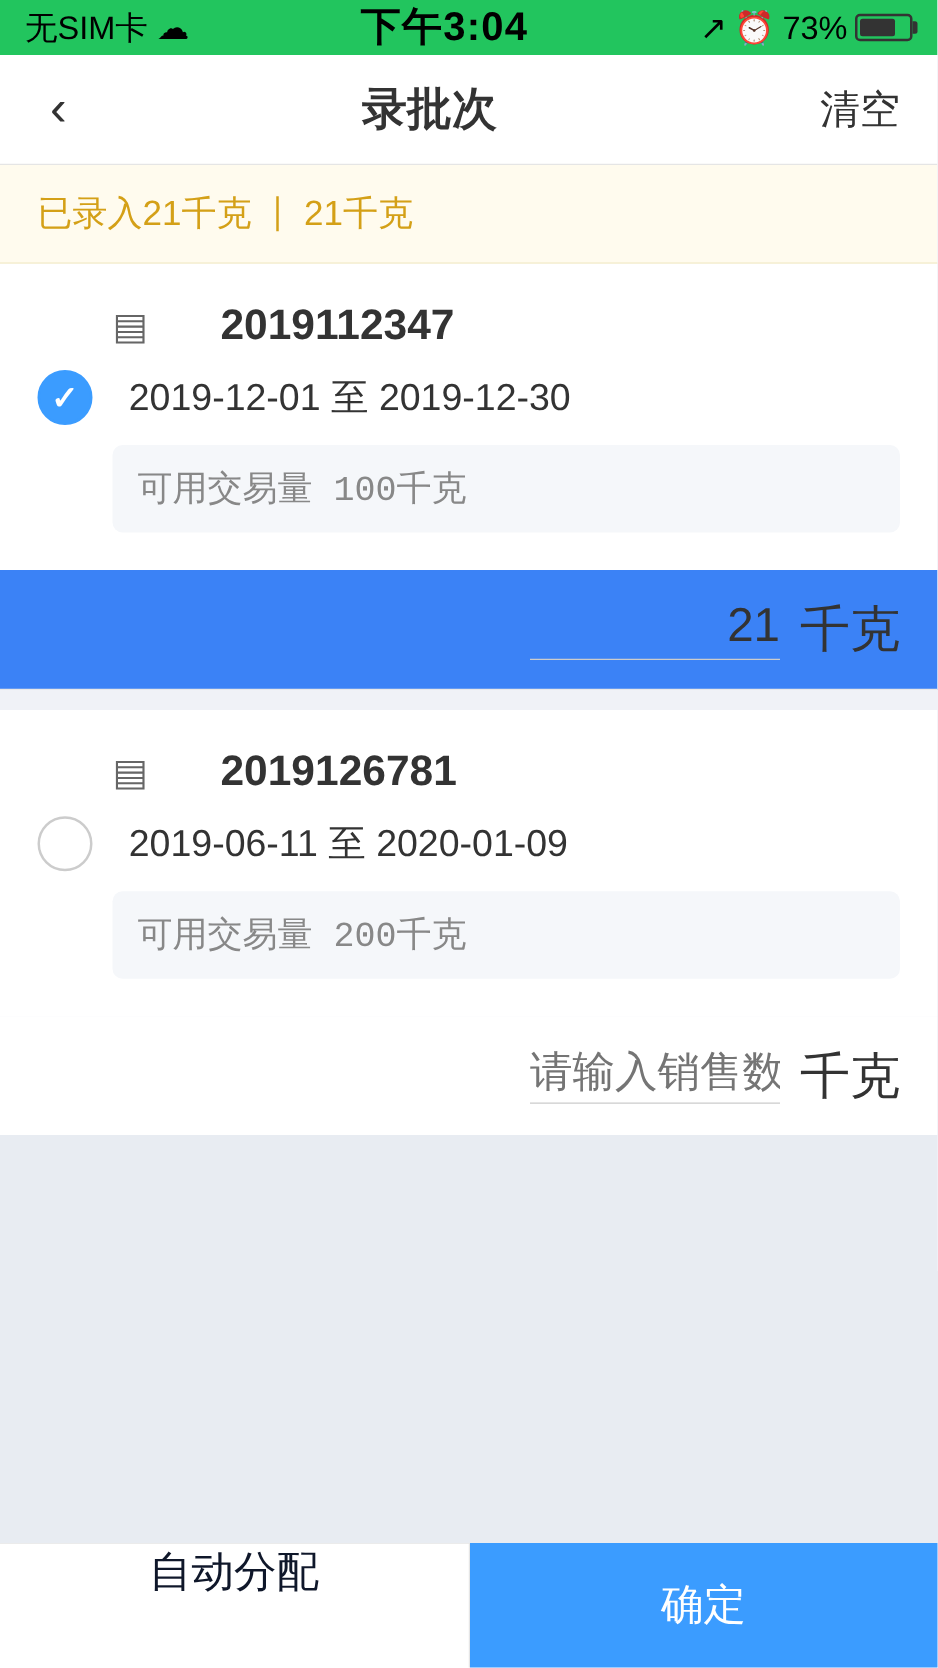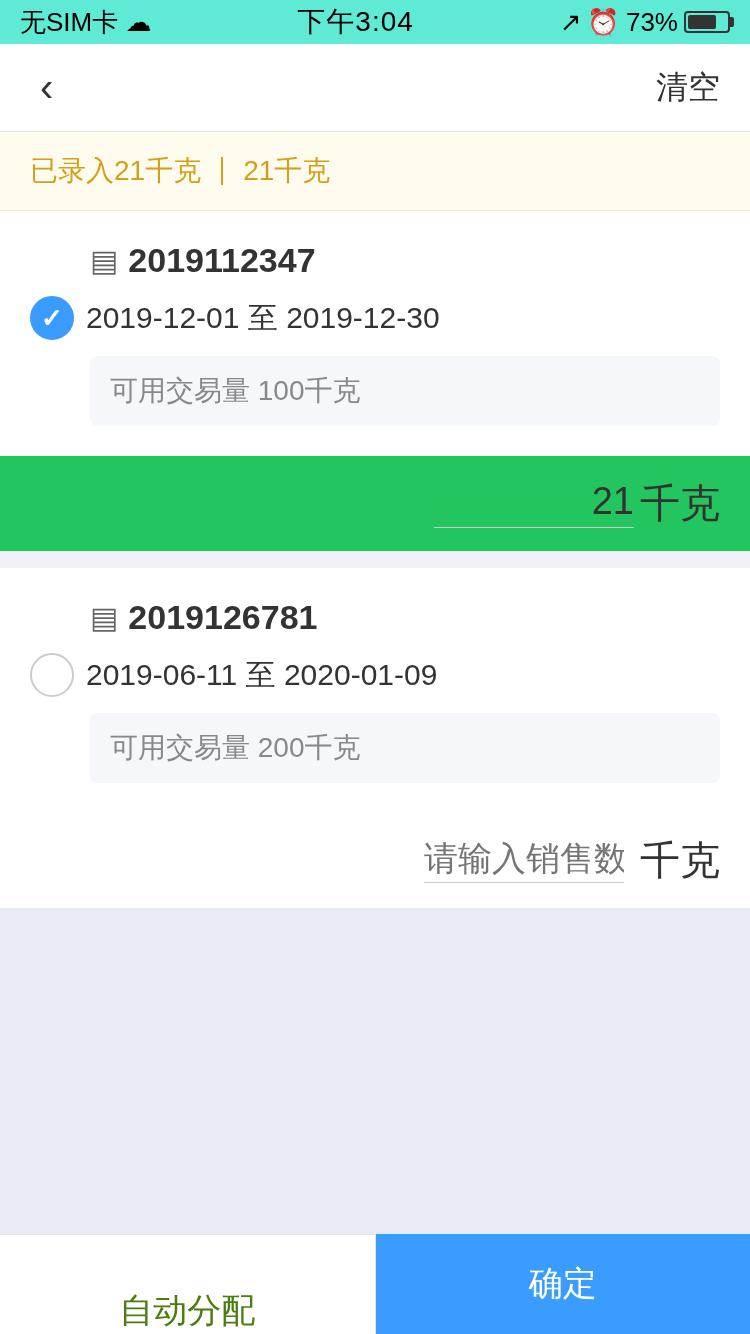--- a/index.html
+++ b/index.html
@@ -10,37 +10,37 @@
       min-height: 1334px;
       font-family: -apple-system, 'PingFang SC', 'Helvetica Neue', Arial, sans-serif;
       background: #f0f2f7;
       overflow-x: hidden;
     }
 
     
     .status-bar {
       width: 100%;
       height: 44px;
-      background: #5eead4;
+      background: #22c55e;
       display: flex;
       align-items: center;
       justify-content: space-between;
       padding: 0 20px;
       font-size: 28px;
       font-weight: 500;
     }
     .status-left {
       display: flex;
       align-items: center;
       gap: 8px;
       font-size: 26px;
     }
     .status-center {
-      font-size: 28px;
-      font-weight: 400;
+      font-size: 32px;
+      font-weight: 700;
       letter-spacing: 1px;
     }
     .status-right {
       display: flex;
       align-items: center;
       gap: 6px;
       font-size: 26px;
     }
     .battery-icon {
       width: 46px;
@@ -140,26 +140,27 @@
       margin-left: 60px;
     }
     .batch-icon {
       color: #666;
       font-size: 30px;
     }
     .batch-id {
       font-size: 34px;
       font-weight: 600;
       color: #333;
+      margin-left: 48px;
     }
 
     .batch-date-row {
       display: flex;
       align-items: center;
-      gap: 12px;
+      gap: 29px;
       margin-bottom: 16px;
     }
     .radio-btn {
       width: 44px;
       height: 44px;
       border-radius: 50%;
       border: 2px solid #ccc;
       background: #fff;
       flex-shrink: 0;
       display: flex;
@@ -185,30 +186,31 @@
     .batch-qty-row {
       background: #f5f7fa;
       border-radius: 8px;
       padding: 16px 20px;
       margin-left: 60px;
       margin-bottom: 10px;
     }
     .batch-qty-text {
       font-size: 28px;
       color: #888;
+      font-family: Liberation Mono, monospace;
     }
 
     
     .qty-input-row {
       display: flex;
       align-items: center;
       justify-content: flex-end;
       padding: 20px 30px 20px 30px;
-      background: #22c55e;
-      gap: 6px;
+      background: #3b82f6;
+      gap: 16px;
       border-bottom: 1px solid #e8e8e8;
     }
     .qty-input {
       text-align: right;
       border: none;
       outline: none;
       font-size: 34px;
       color: #333;
       width: 200px;
       background: transparent;
@@ -265,24 +267,24 @@
       bottom: 0;
       left: 0;
       width: 750px;
       height: 100px;
       display: flex;
     }
     .btn-auto {
       flex: 1;
       background: #fff;
       display: flex;
-      align-items: flex-end;
+      align-items: flex-start;
       justify-content: center;
       font-size: 34px;
-      color: #4d7c0f;
+      color: #0f172a;
       cursor: pointer;
       border-top: 1px solid #e5e5e5;
       border-right: 1px solid #e5e5e5;
     }
     .btn-confirm {
       flex: 1;
       background: #3b9cff;
       display: flex;
       align-items: center;
       justify-content: center;
@@ -304,20 +306,21 @@
     <span>⏰</span>
     <span>73%</span>
     <span class="battery-icon">
       <span class="battery-fill"></span>
     </span>
   </div>
 </div>
 
 <div class="nav-bar">
   <div class="nav-back">‹</div>
+  <div class="nav-title">录批次</div>
   <div class="nav-action">清空</div>
 </div>
 
 <div class="summary-banner">
   <span class="summary-item">已录入21千克</span>
   <div class="summary-divider"></div>
   <span class="summary-item">21千克</span>
 </div>
 
 <div class="content">

